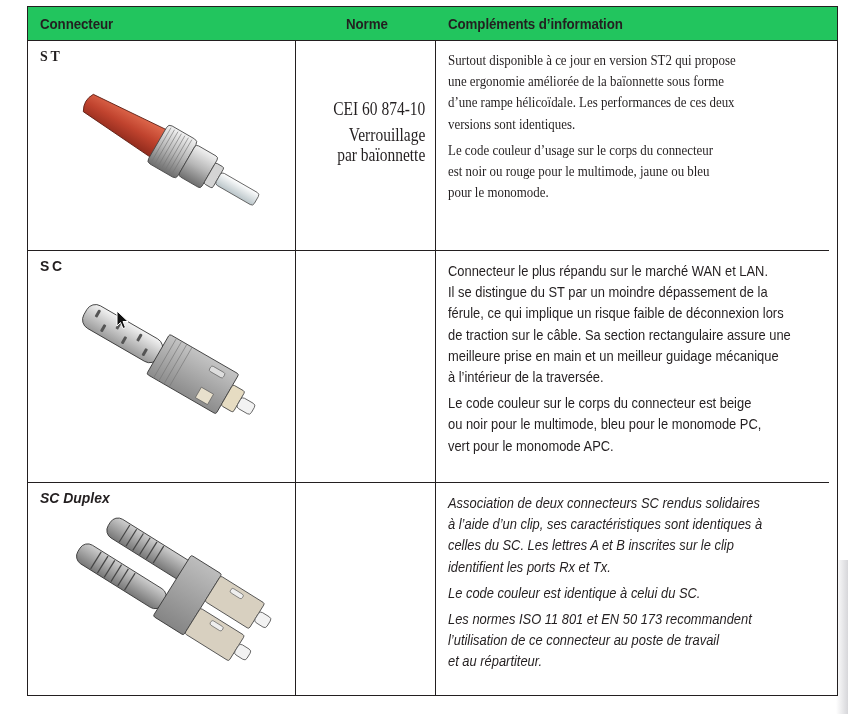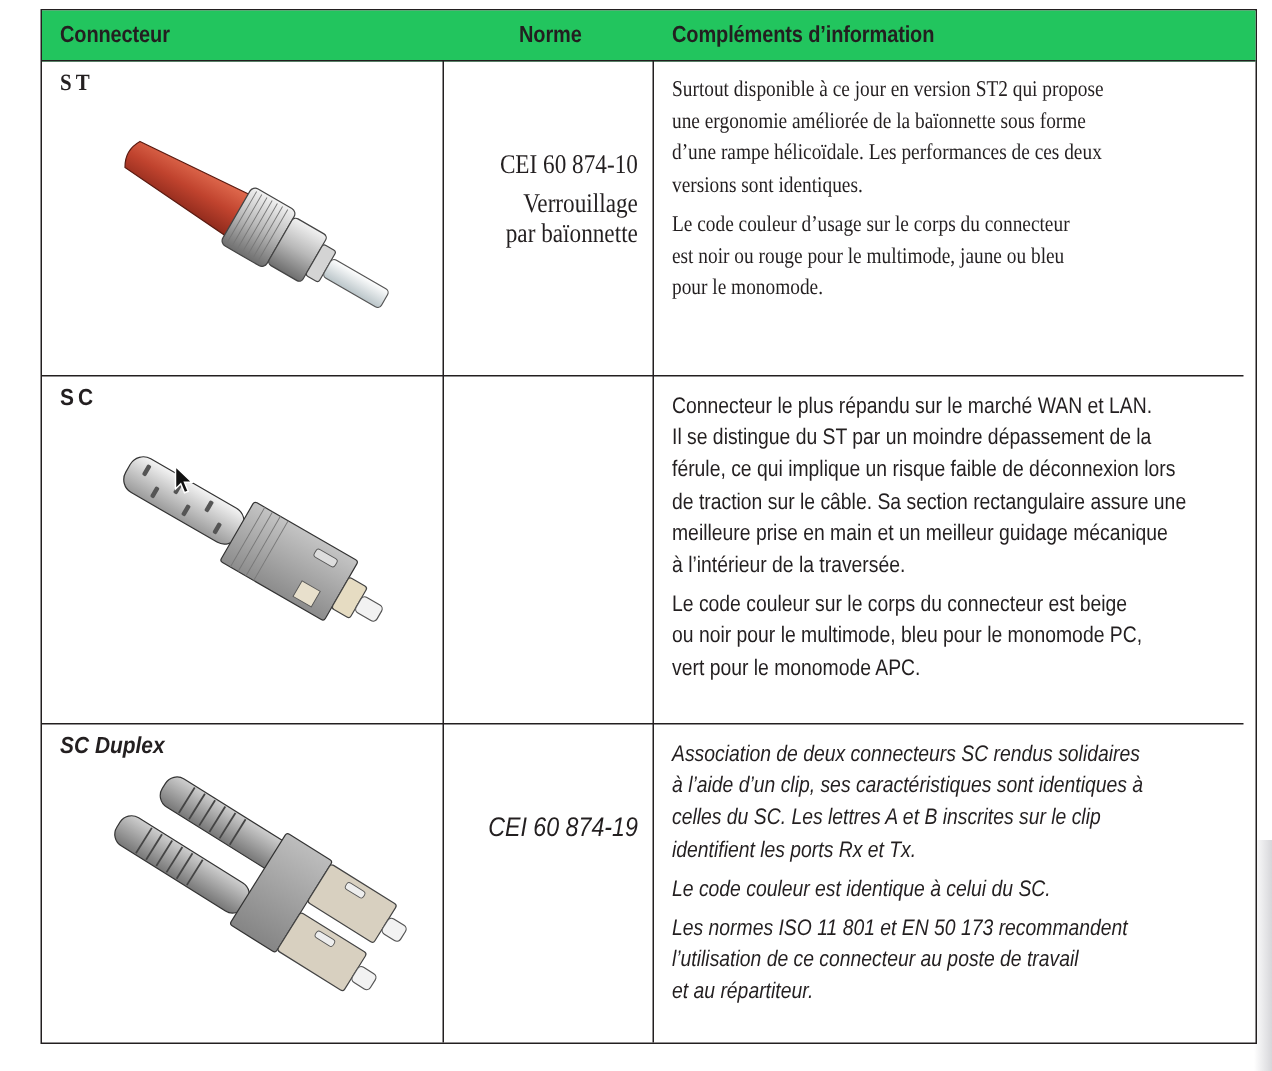--- a/index.html
+++ b/index.html
@@ -317,23 +317,20 @@
         </g>
         <rect x="108" y="38" width="36" height="72" rx="2" fill="url(#clip)" stroke="#333" stroke-width="0.8"></rect>
         <rect x="144" y="40" width="52" height="30" rx="2" fill="#d8d0c0" stroke="#444" stroke-width="0.8"></rect>
         <rect x="144" y="78" width="52" height="30" rx="2" fill="#d8d0c0" stroke="#444" stroke-width="0.8"></rect>
         <rect x="196" y="49" width="14" height="12" rx="3" fill="#f2f2f2" stroke="#555" stroke-width="0.8"></rect>
         <rect x="196" y="87" width="14" height="12" rx="3" fill="#f2f2f2" stroke="#555" stroke-width="0.8"></rect>
         <rect x="160" y="44" width="14" height="5" rx="2" fill="#eee" stroke="#555" stroke-width="0.6"></rect>
         <rect x="160" y="82" width="14" height="5" rx="2" fill="#eee" stroke="#555" stroke-width="0.6"></rect>
       </g>
     </svg>
-    <div class="norme">
-      <span class="code">CEI 60 874-19</span>
-    </div>
     <div class="info">
       <p>
         <span class="line">Association de deux connecteurs SC rendus solidaires</span>
         <span class="line">à l’aide d’un clip, ses caractéristiques sont identiques à</span>
         <span class="line">celles du SC. Les lettres A et B inscrites sur le clip</span>
         <span class="line">identifient les ports Rx et Tx.</span>
       </p>
       <p>
         <span class="line">Le code couleur est identique à celui du SC.</span>
       </p>

